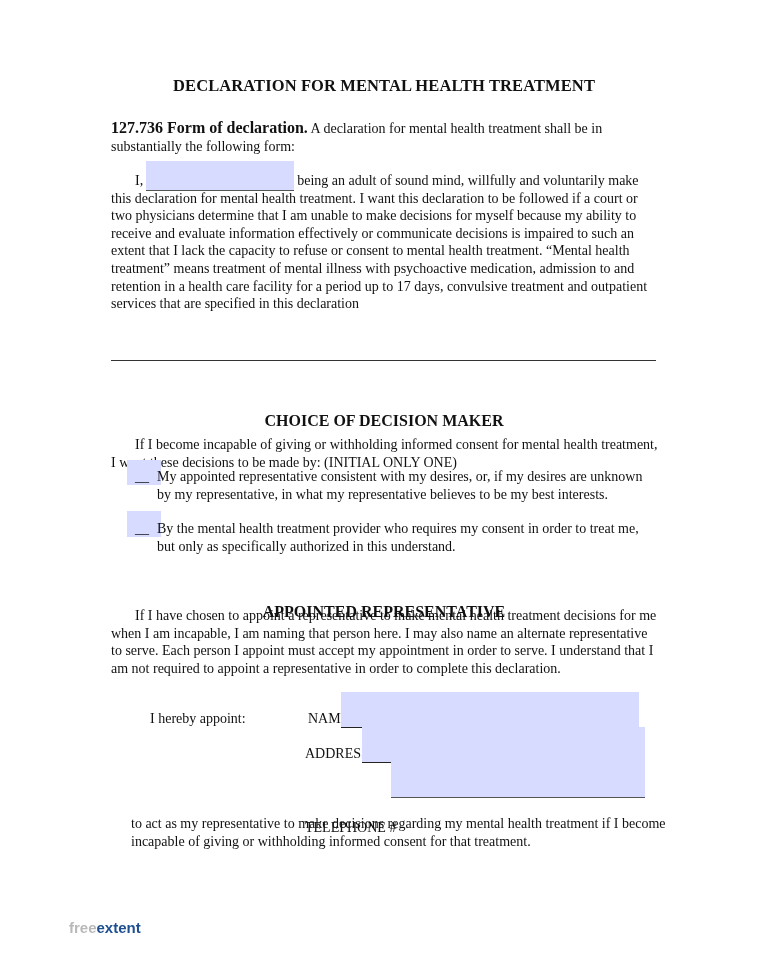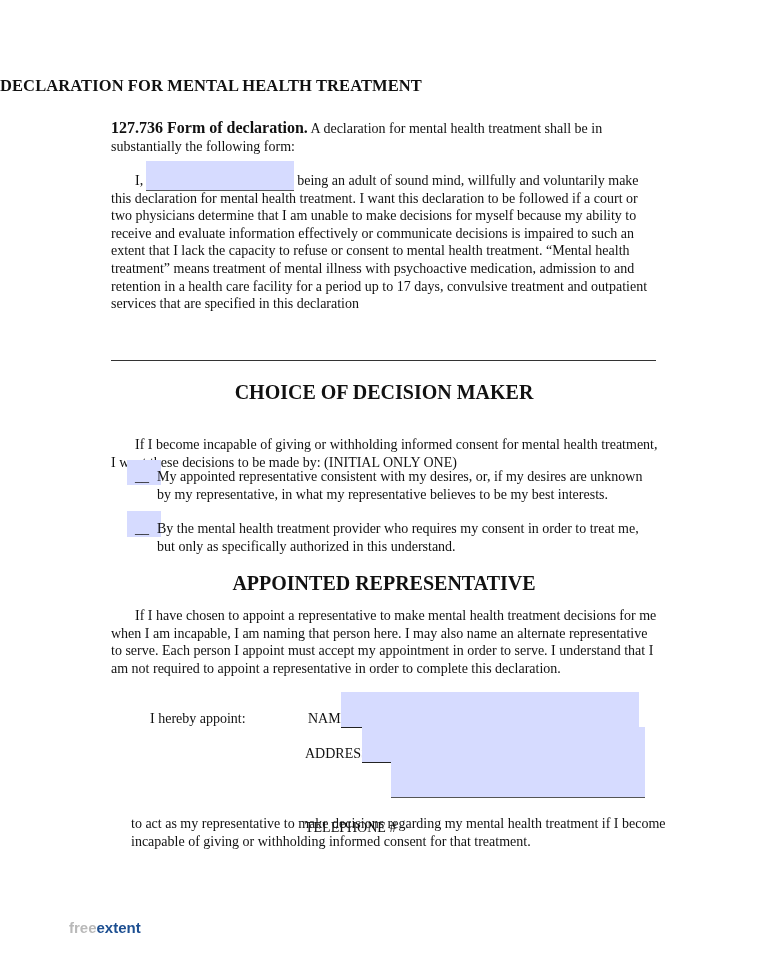--- a/index.html
+++ b/index.html
@@ -3,29 +3,29 @@
 <meta charset="utf-8">
 <style>
   html, body { margin: 0; padding: 0; background: #ffffff; }
   body {
     width: 768px; height: 980px; position: relative; overflow: hidden;
     font-family: "Liberation Serif", "DejaVu Serif", serif;
     color: #111;
   }
   .abs { position: absolute; }
   .title {
-    left: 0; width: 768px; top: 76px; text-align: left;
+    left: 0; width: 768px; top: 76px; text-align: center;
     font-weight: bold; font-size: 16.5px; letter-spacing: 0.1px;
   }
   .para {
     left: 111px; width: 548px; font-size: 14px; line-height: 17.6px;
   }
   .section-num { font-weight: bold; font-size: 16px; }
   .heading {
-    left: 0; width: 768px; text-align: center; font-weight: bold; font-size: 20px;
+    left: 0; width: 768px; text-align: center; font-weight: bold; font-size: 16px; margin-top: 31px;
   }
   .indent { display: inline-block; width: 24px; }
   .field {
     position: absolute; background: #d6dbff;
     border-bottom: 1px solid #222;
   }
   .hr { left: 111px; width: 545px; top: 360px; height: 0; border-top: 1px solid #333; }
   .list-text { left: 157px; width: 500px; font-size: 14px; line-height: 17.6px; }
   .blank-under {
     position: absolute; font-size: 14px; line-height: 17.6px;

